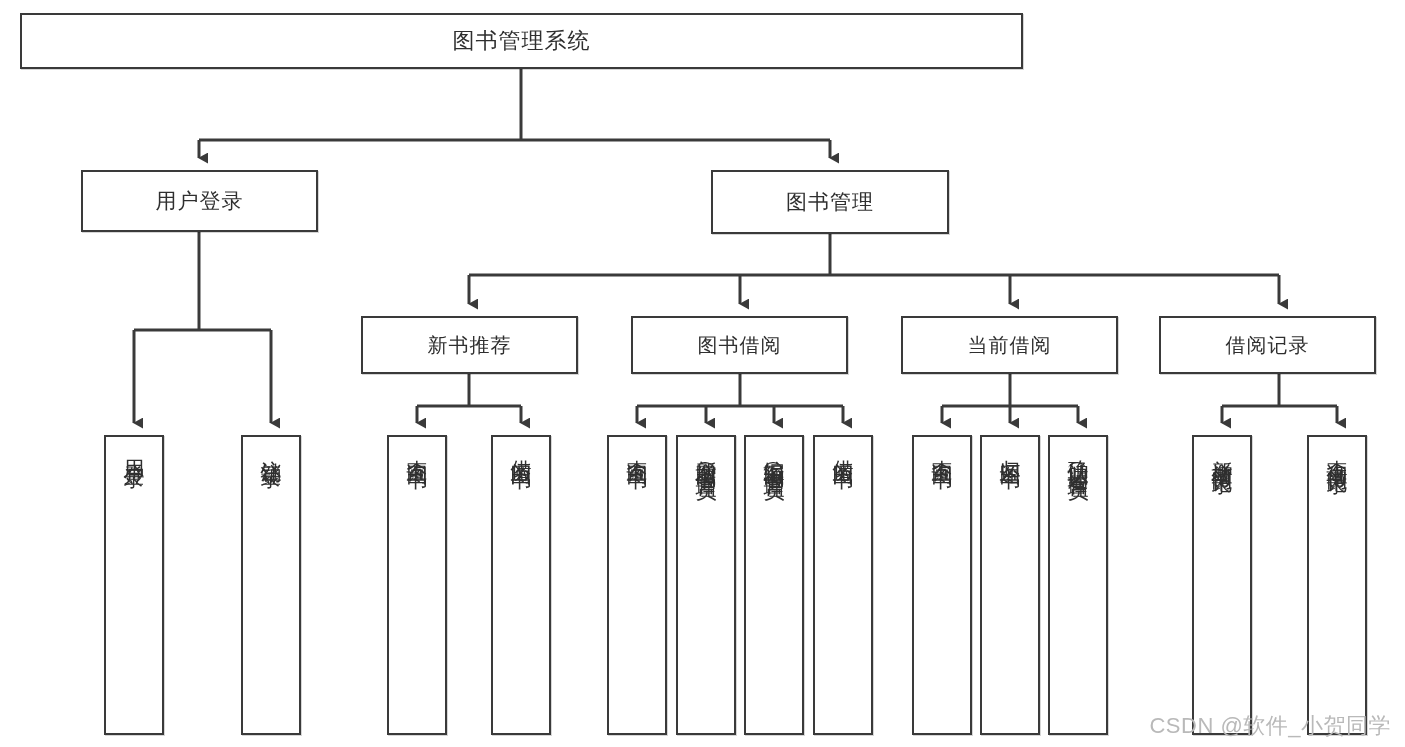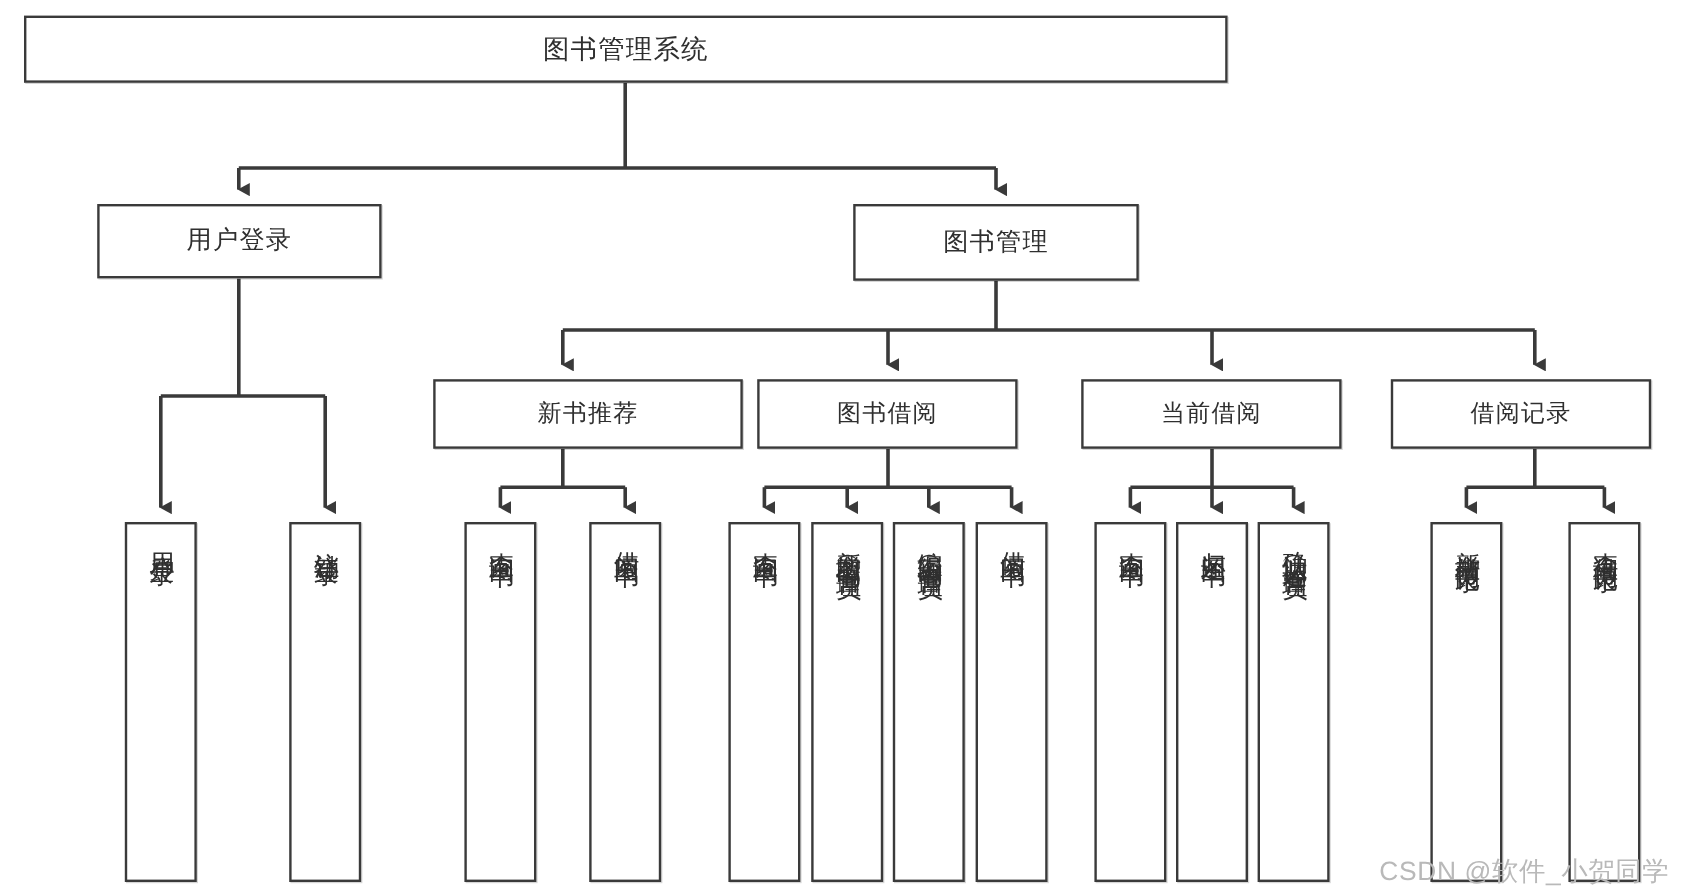--- a/index.html
+++ b/index.html
@@ -135,21 +135,21 @@
     <span class="label">图书管理系统</span>
   </div>
 
   <div class="node level2" style="left:81px; top:170px; width:237px; height:62px;">
     <span class="label">用户登录</span>
   </div>
   <div class="node level2" style="left:711px; top:170px; width:238px; height:64px;">
     <span class="label">图书管理</span>
   </div>
 
-  <div class="node level3" style="left:361px; top:316px; width:258px; height:58px;">
+  <div class="node level3" style="left:361px; top:316px; width:217px; height:58px;">
     <span class="label">新书推荐</span>
   </div>
   <div class="node level3" style="left:631px; top:316px; width:217px; height:58px;">
     <span class="label">图书借阅</span>
   </div>
   <div class="node level3" style="left:901px; top:316px; width:217px; height:58px;">
     <span class="label">当前借阅</span>
   </div>
   <div class="node level3" style="left:1159px; top:316px; width:217px; height:58px;">
     <span class="label">借阅记录</span>

